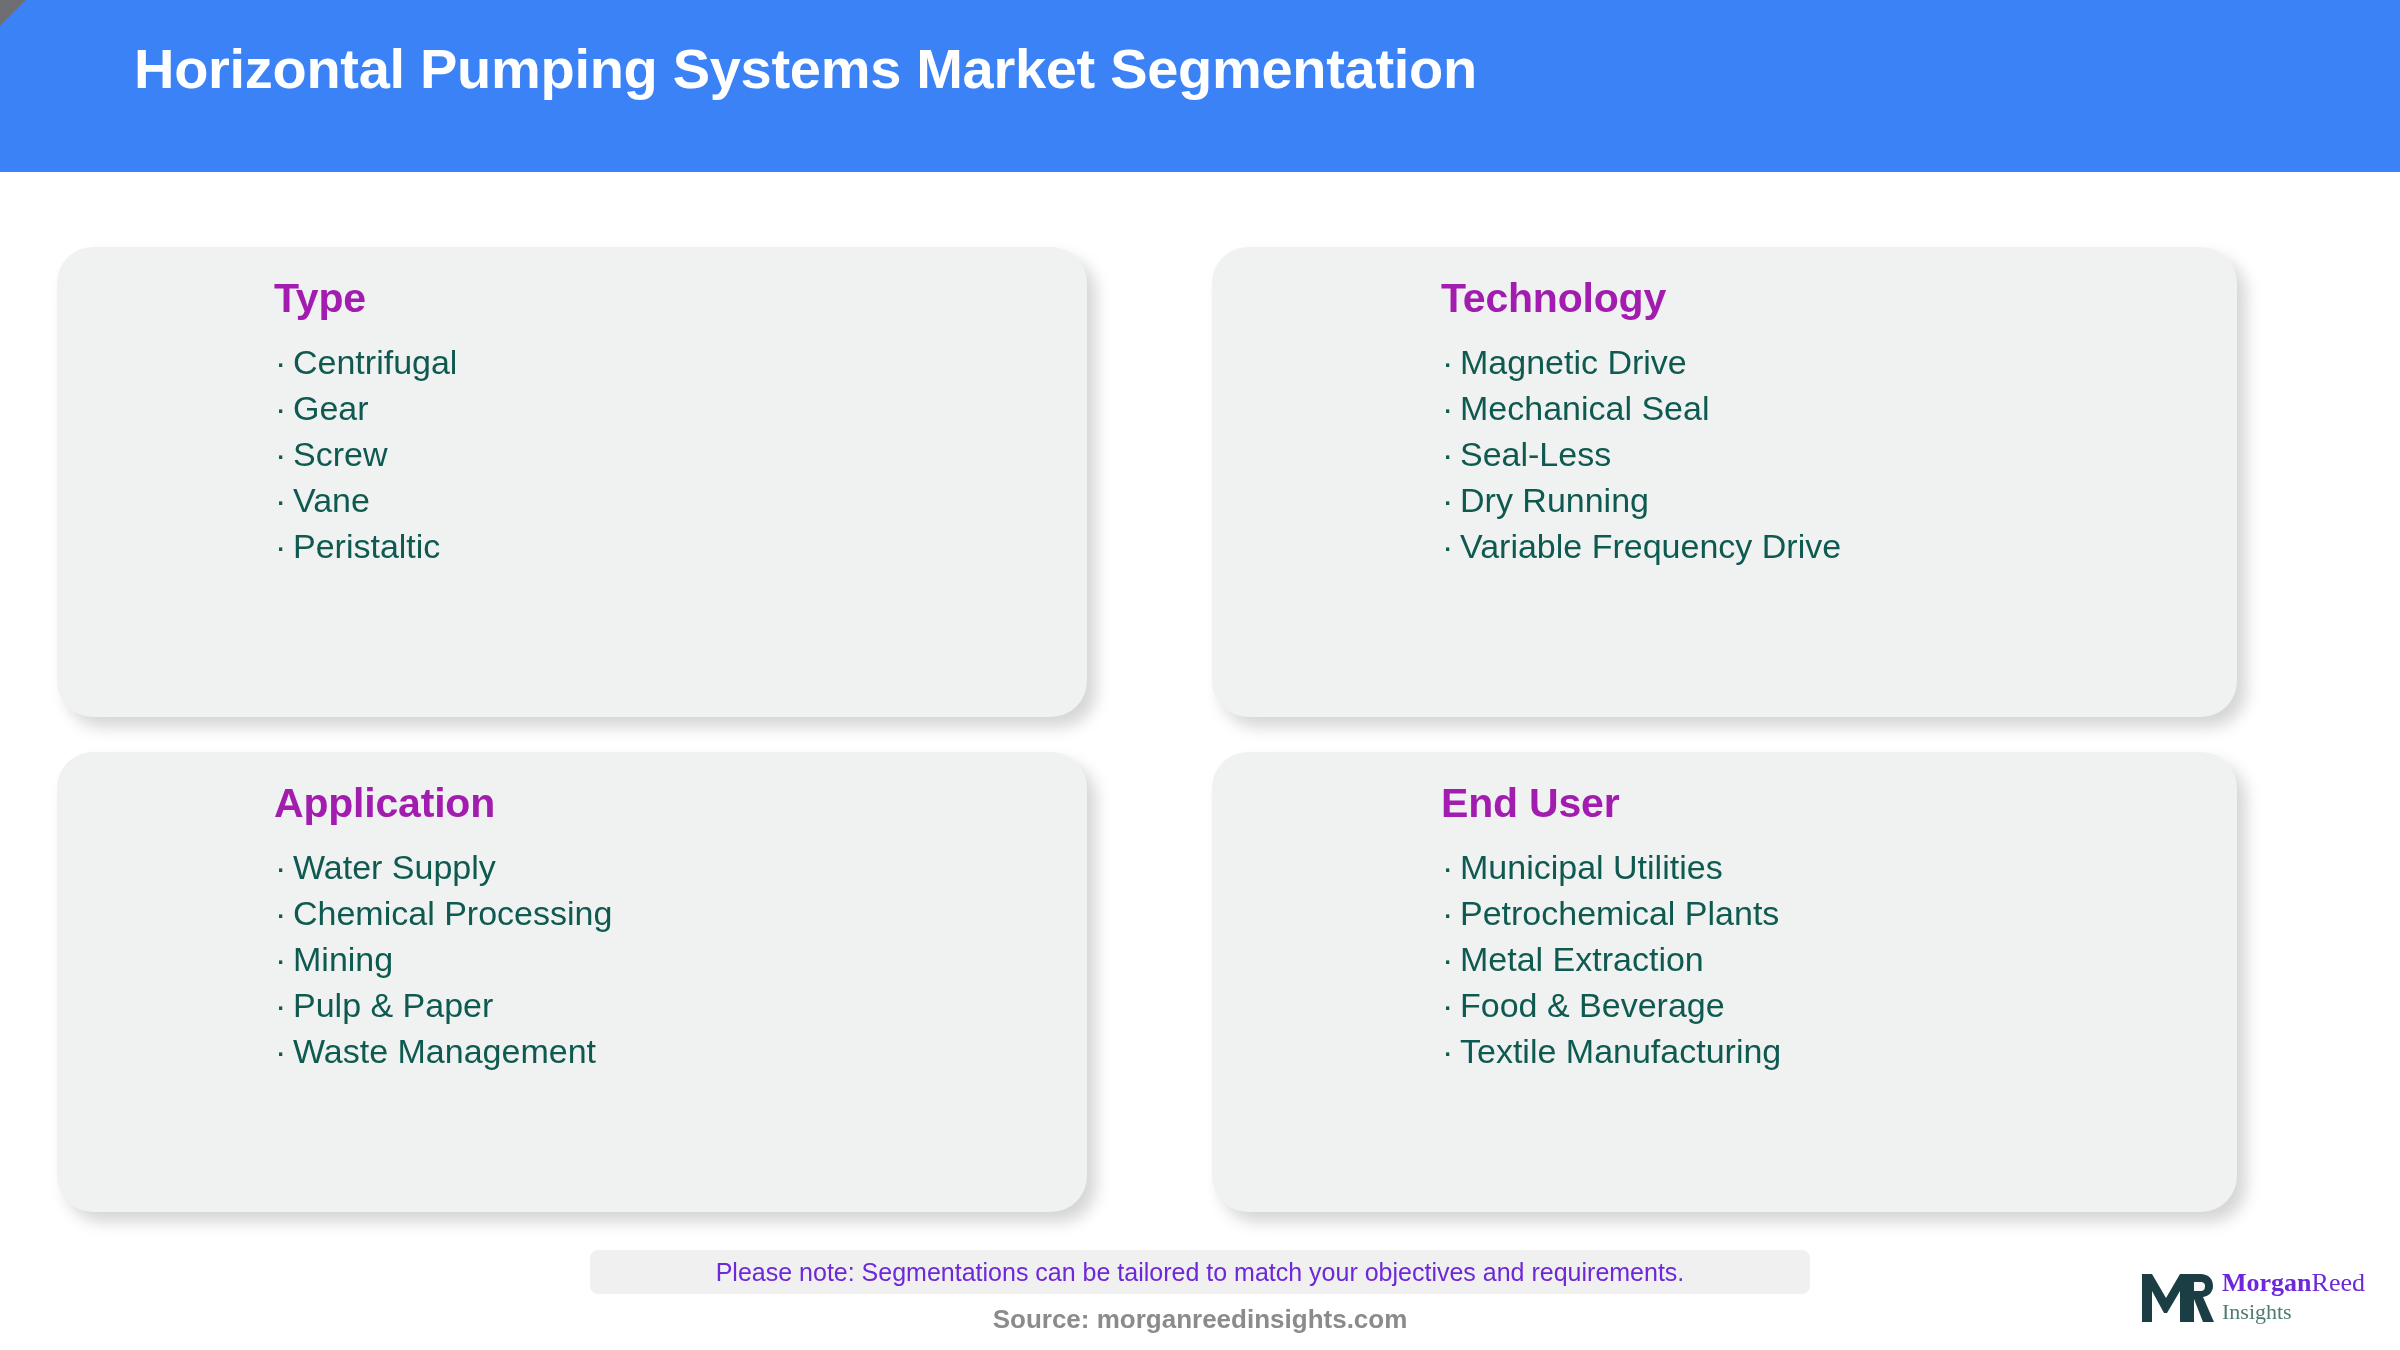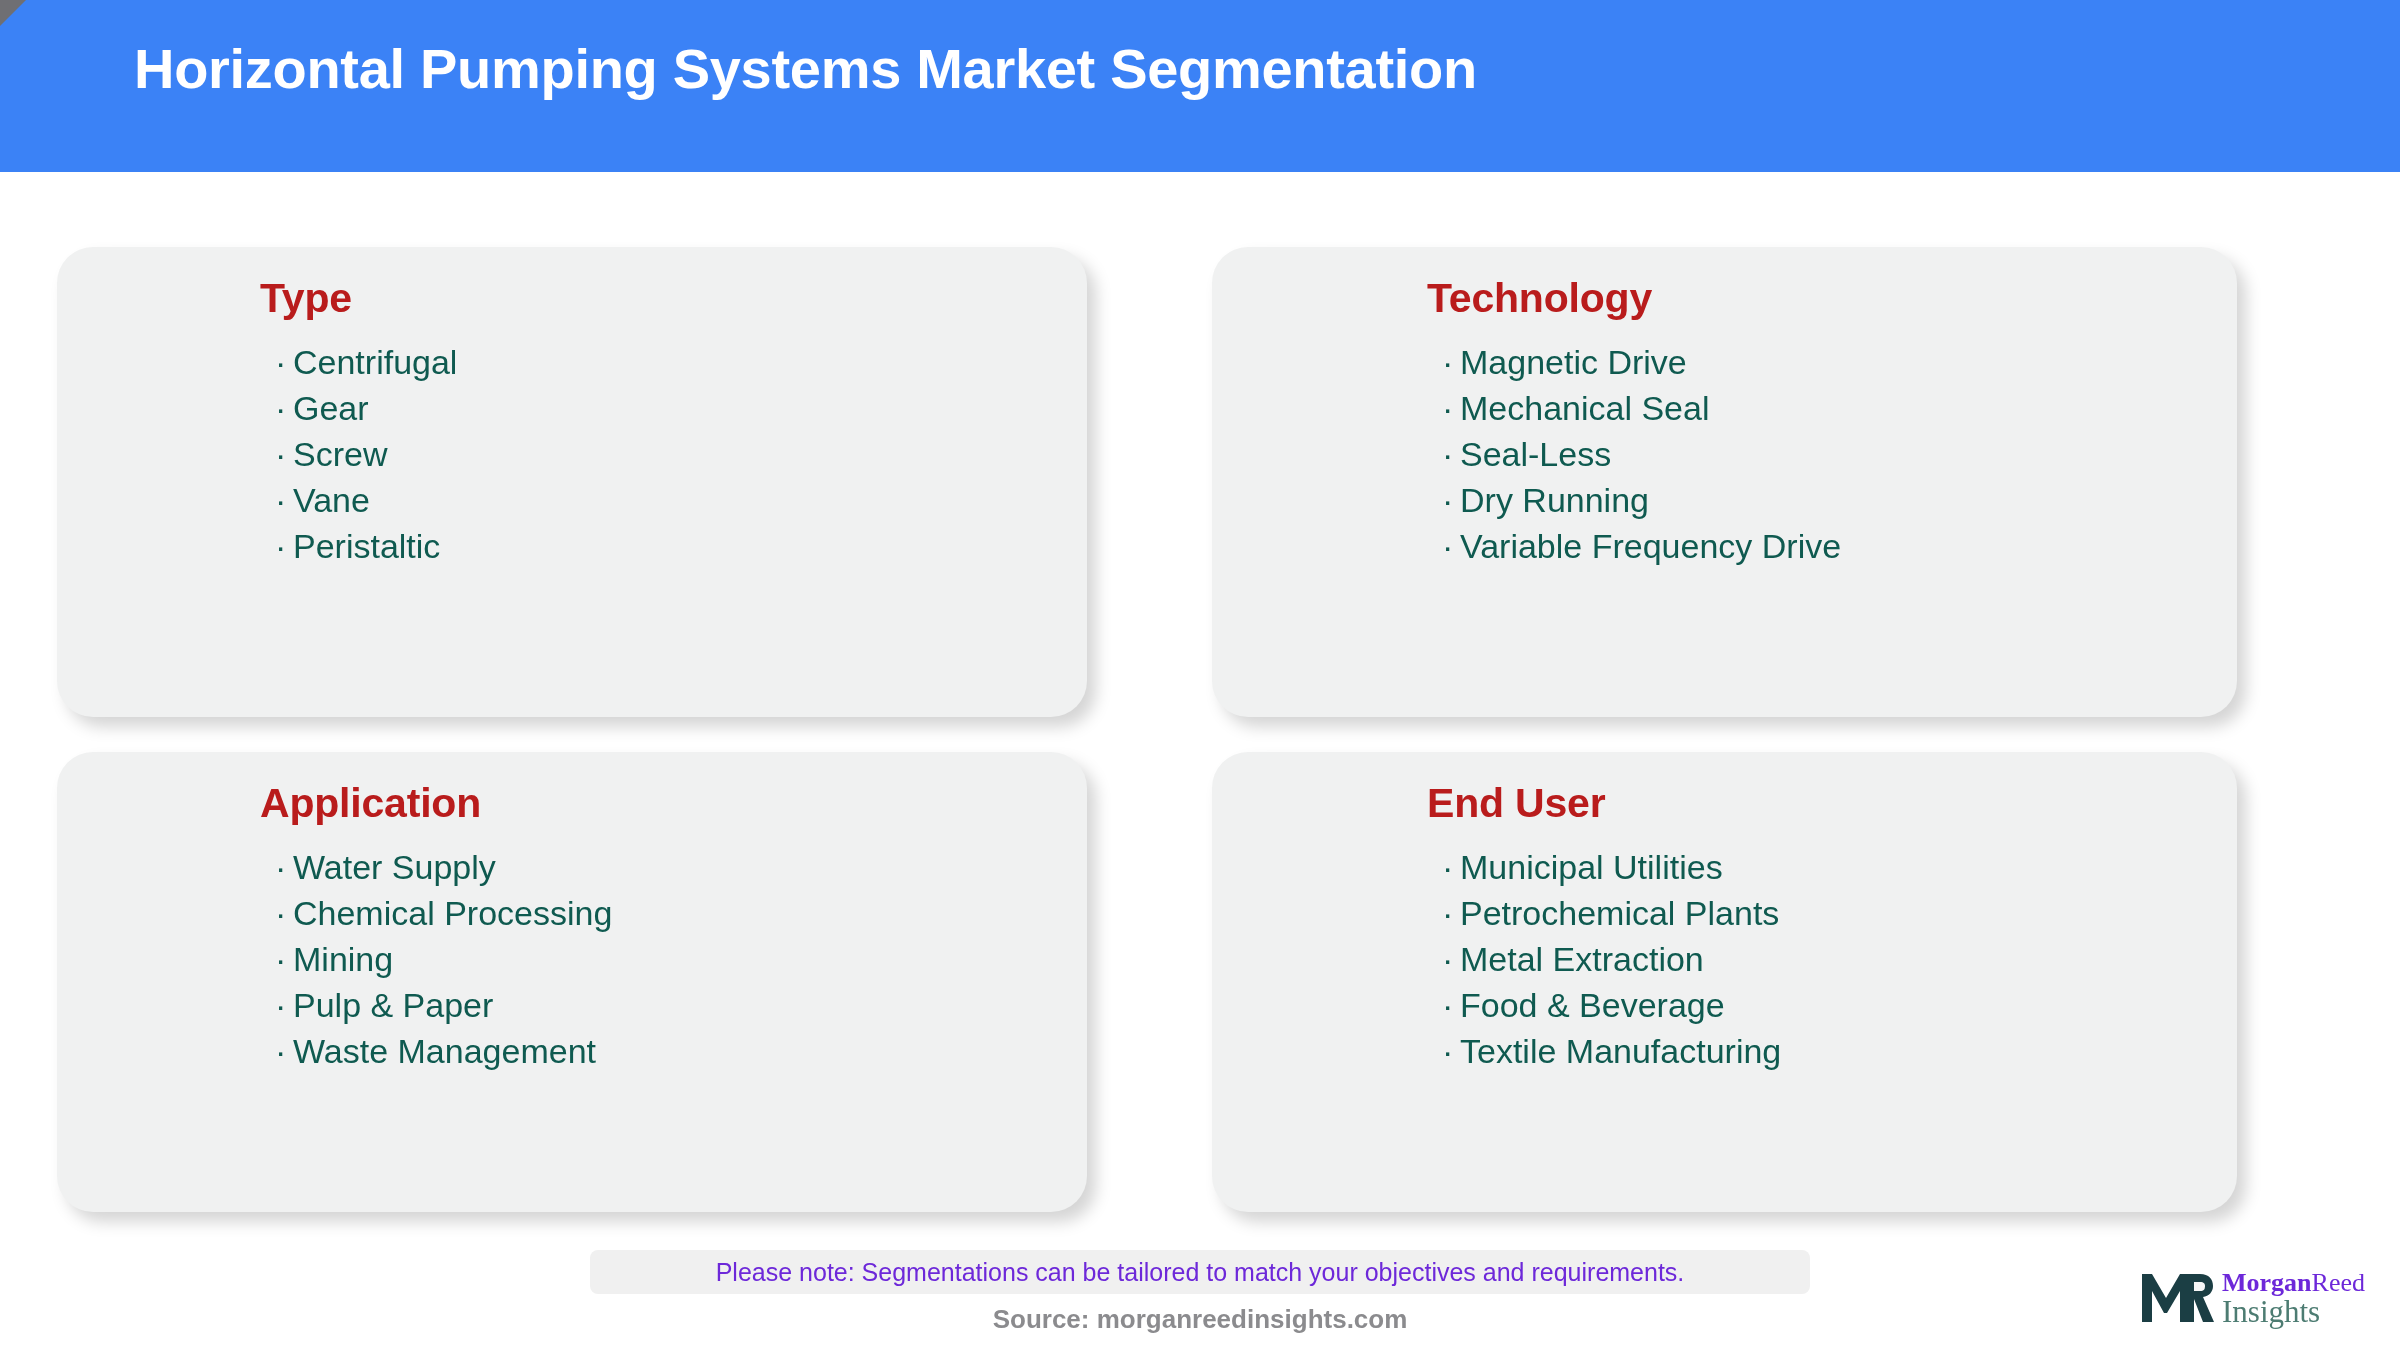--- a/index.html
+++ b/index.html
@@ -68,23 +68,23 @@
     left: 203px;
     top: 0;
     right: 40px;
   }
   .card-tl .card-inner, .card-bl .card-inner { left: 203px; top: 26px; }
   .card-tr .card-inner, .card-br .card-inner { left: 215px; top: 26px; }
 
   .card-heading {
     font-size: 41px;
     font-weight: bold;
-    color: #b91c1c;
+    color: #a21caf;
     letter-spacing: -0.2px;
-    margin: 0 0 6px 0;
+    margin: 0 0 6px 14px;
     line-height: 1.25;
     white-space: nowrap;
   }
   .card-list {
     list-style: none;
     margin: 15px;
     padding: 0;
   }
   .card-list li {
     font-size: 34px;
@@ -163,21 +163,21 @@
   .logo-line1 {
     font-family: "Liberation Serif", serif;
     font-size: 26px;
     line-height: 29px;
     color: #6d28d9;
     white-space: nowrap;
   }
   .logo-line1 .lw-bold { font-weight: bold; }
   .logo-line2 {
     font-family: "Liberation Serif", serif;
-    font-size: 31px;
+    font-size: 22px;
     line-height: 29px;
     color: #4d7c72;
     white-space: nowrap;
   }
 </style>
 </head>
 <body>
 
 <div class="header-banner">
   <div class="corner-artifact"></div>

